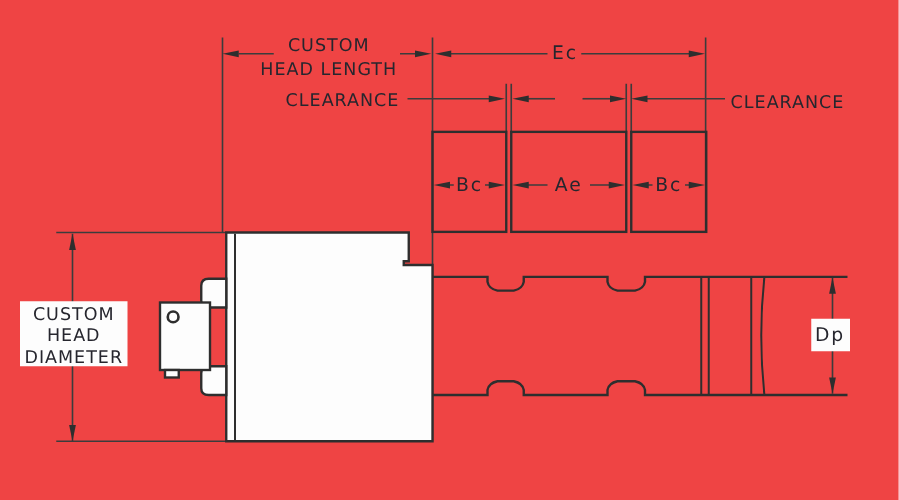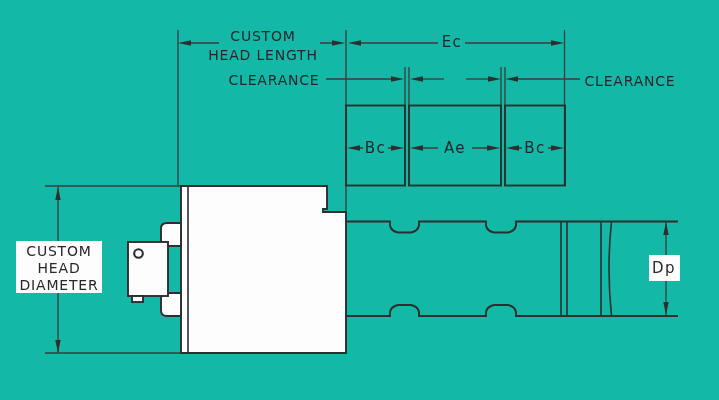--- a/index.html
+++ b/index.html
@@ -1,18 +1,18 @@
 <!DOCTYPE html>
 <html><head>
 <meta charset="utf-8">
 <style>
   html,body { margin:0; padding:0; background:#ffffff; }
   .canvas {
     position:relative; width:719px; height:400px;
-    background:#14b8a6; overflow:hidden;
+    background:#ef4444; overflow:hidden;
     font-family:"DejaVu Sans","Liberation Sans",sans-serif;
   }
   svg { display:block; }
   .dim  { stroke:#3c3c3c; stroke-width:1.3; fill:none; }
   .obj  { stroke:#2e2e2e; stroke-width:1.9; fill:none; stroke-linejoin:miter; }
   .objf { stroke:#2e2e2e; stroke-width:1.9; fill:#fdfdfd; stroke-linejoin:miter; }
   .thin { stroke:#2e2e2e; stroke-width:1.6; fill:none; }
   .arr  { fill:#2e2e2e; stroke:none; }
   .mask { fill:#fdfdfd; stroke:none; }
   .lbl  { font-size:14px; letter-spacing:0.8px; fill:#26262e; text-anchor:middle; }

